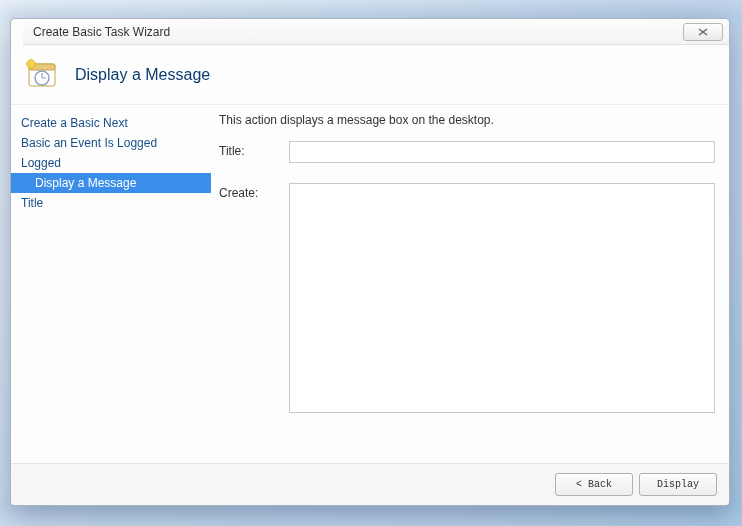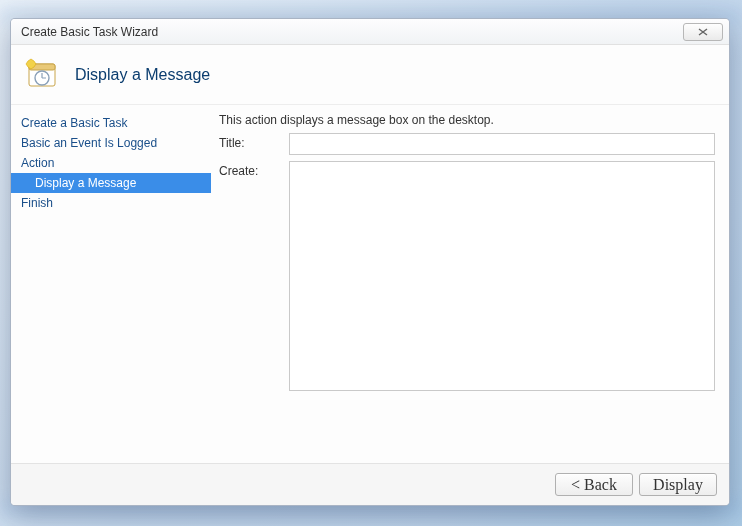--- a/index.html
+++ b/index.html
@@ -35,20 +35,21 @@
     overflow: hidden;
   }
   .titlebar {
     height: 26px;
     display: flex;
     align-items: center;
     justify-content: space-between;
     padding: 0 6px 0 10px;
     background: linear-gradient(#fdfdfe, #f1f3f5);
     border-bottom: 1px solid #e1e1e1;
+    margin-left: 12px;
   }
   .titlebar-text {
     color: #333;
   }
   .close-btn {
     width: 40px; height: 18px;
     border: 1px solid #b7b7b7;
     border-radius: 3px;
     background: linear-gradient(#fefefe, #eaeaea);
     display: flex; align-items: center; justify-content: center;
@@ -95,26 +96,26 @@
   .sidebar-item.selected {
     background: #3a8de8;
     color: #ffffff;
   }
   .content {
     flex: 1;
     padding: 8px 14px 0 8px;
   }
   .desc {
     color: #333;
-    margin-bottom: 6px;
+    margin-bottom: 14px;
   }
   .form-row {
     display: flex;
     align-items: flex-start;
-    margin-bottom: 6px;
+    margin-bottom: 20px;
   }
   .form-label {
     width: 70px;
     padding-top: 3px;
     color: #333;
   }
   .text-input {
     flex: 1;
     height: 22px;
     border: 1px solid #c9c9c9;
@@ -143,22 +144,22 @@
     gap: 6px;
     background: #f6f6f6;
   }
   .btn {
     min-width: 78px;
     height: 23px;
     border: 1px solid #b0b0b0;
     border-radius: 3px;
     background: linear-gradient(#fdfdfd, #eeeeee);
     color: #333;
-    font-family: Liberation Serif, serif;
-    font-size: 16px;
+    font-family: Liberation Mono, monospace;
+    font-size: 10px;
     cursor: pointer;
     box-shadow: inset 0 1px 0 rgba(255,255,255,0.8);
   }
   .btn.disabled {
     color: #9a9a9a;
     cursor: default;
   }
 </style>
 </head>
 <body>
@@ -190,25 +191,25 @@
         <line x1="17" y1="20" x2="17" y2="15" stroke="#8aa0b8" stroke-width="1.2"></line>
         <line x1="17" y1="20" x2="21" y2="20" stroke="#8aa0b8" stroke-width="1.2"></line>
         <polygon points="3,3 6,1 9,3 11,6 9,9 6,11 3,9 1,6" fill="#f2d24a" stroke="#d9a80f" stroke-width="0.6"></polygon>
       </svg>
     </div>
     <div class="header-title">Display a Message</div>
   </div>
 
   <div class="body">
     <div class="sidebar" id="sidebar">
-        <div class="sidebar-item"><span>Create a Basic Task</span></div>
+        <div class="sidebar-item"><span>Create a Basic Next</span></div>
         <div class="sidebar-item"><span>Basic an Event Is Logged</span></div>
-        <div class="sidebar-item"><span>Action</span></div>
+        <div class="sidebar-item"><span>Logged</span></div>
         <div class="sidebar-item child selected"><span>Display a Message</span></div>
-        <div class="sidebar-item"><span>Finish</span></div>
+        <div class="sidebar-item"><span>Title</span></div>
       </div>
 
     <div class="content">
       <div class="desc">This action displays a message box on the desktop.</div>
 
       <div class="form-row">
         <div class="form-label">Title:</div>
         <input type="text" class="text-input" value="" style="">
       </div>
 

